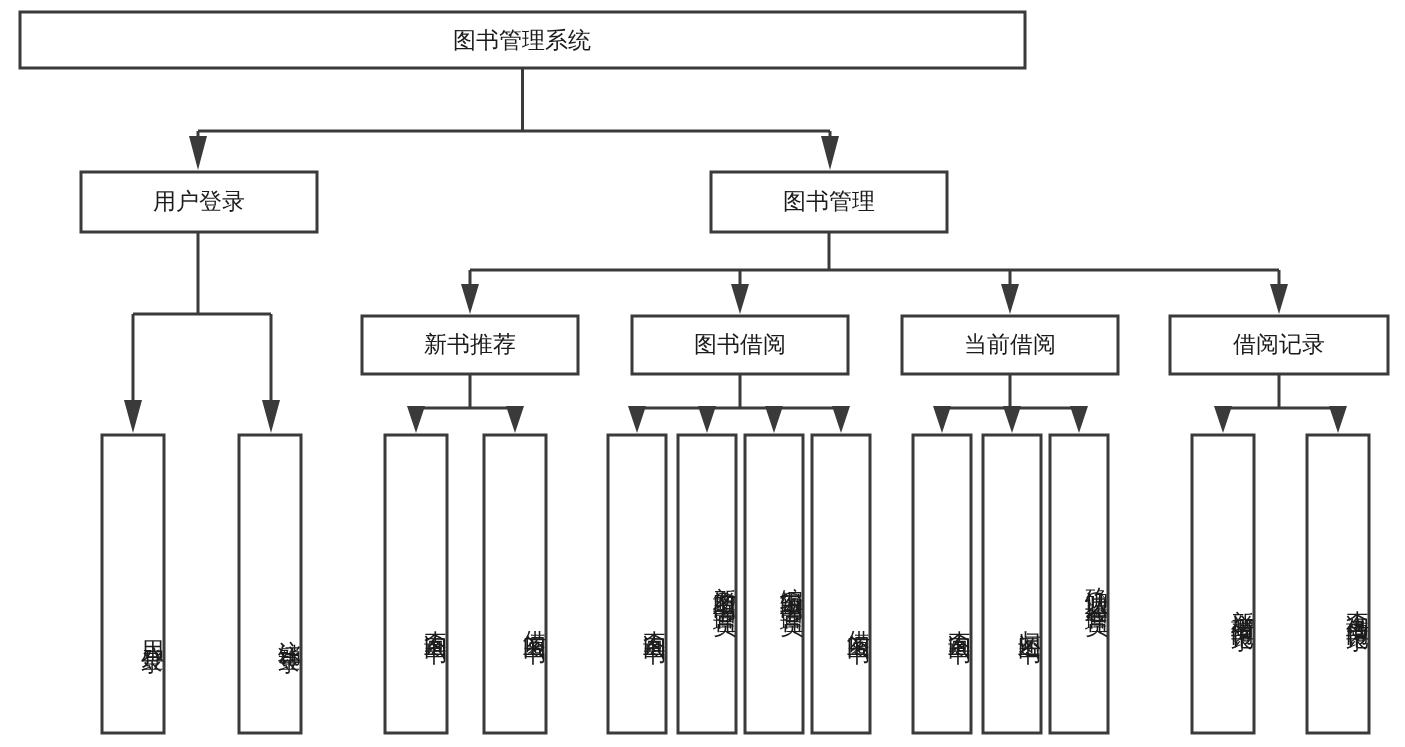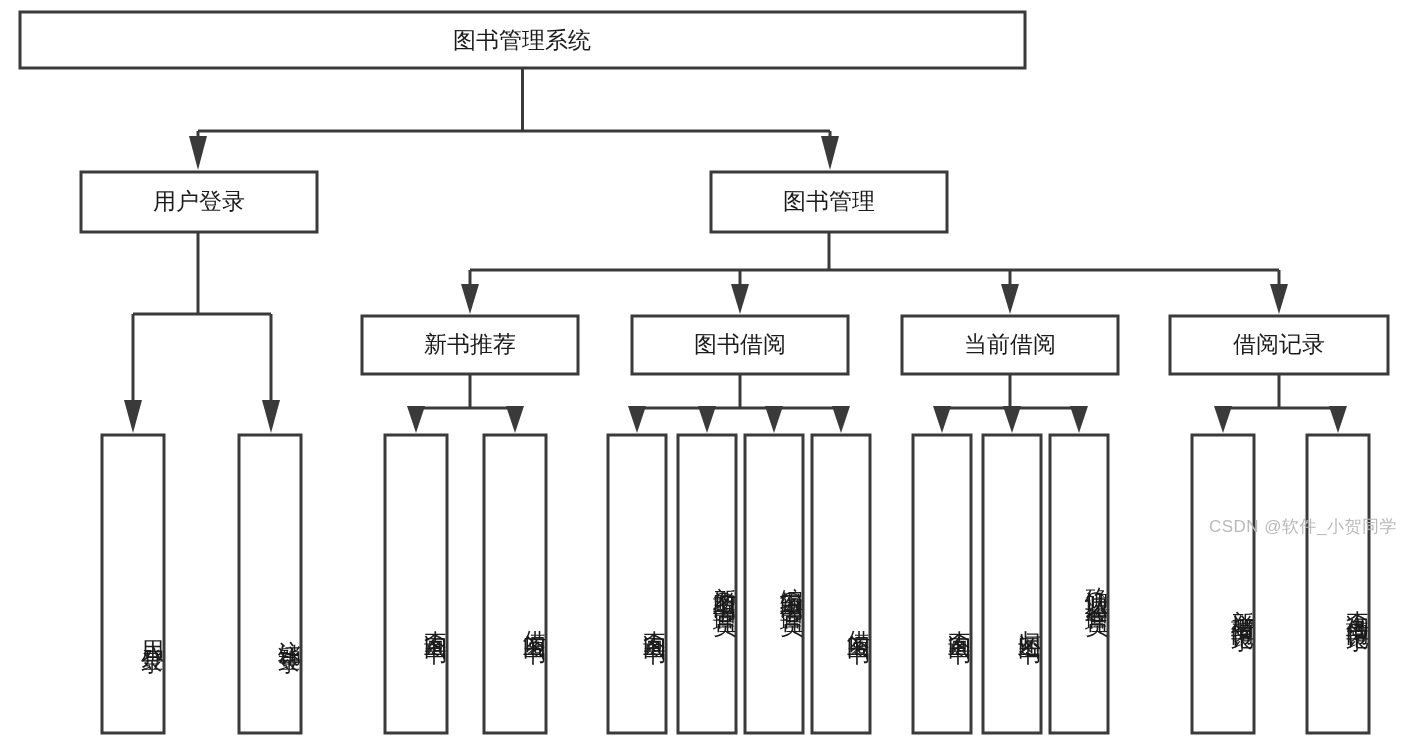--- a/index.html
+++ b/index.html
@@ -193,14 +193,13 @@
   <div class="node-label-v" style="left:608px; top:510px; width:58px; height:220px;">查询图书</div>
   <div class="node-label-v" style="left:678px; top:444px; width:58px; height:286px;">新增图书（管理员）</div>
   <div class="node-label-v" style="left:745px; top:444px; width:58px; height:286px;">编辑图书（管理员）</div>
   <div class="node-label-v" style="left:812px; top:510px; width:58px; height:220px;">借阅图书</div>
   <div class="node-label-v" style="left:913px; top:510px; width:58px; height:220px;">查询图书</div>
   <div class="node-label-v" style="left:983px; top:510px; width:58px; height:220px;">归还图书</div>
   <div class="node-label-v" style="left:1050px; top:444px; width:58px; height:286px;">确认归还（管理员）</div>
   <div class="node-label-v" style="left:1192px; top:478px; width:62px; height:252px;">新增借阅记录</div>
   <div class="node-label-v" style="left:1307px; top:478px; width:62px; height:252px;">查询借阅记录</div>
 
-  <div class="watermark">CSDN @软件_小贺同学</div>
 </div>
 
 </body></html>

